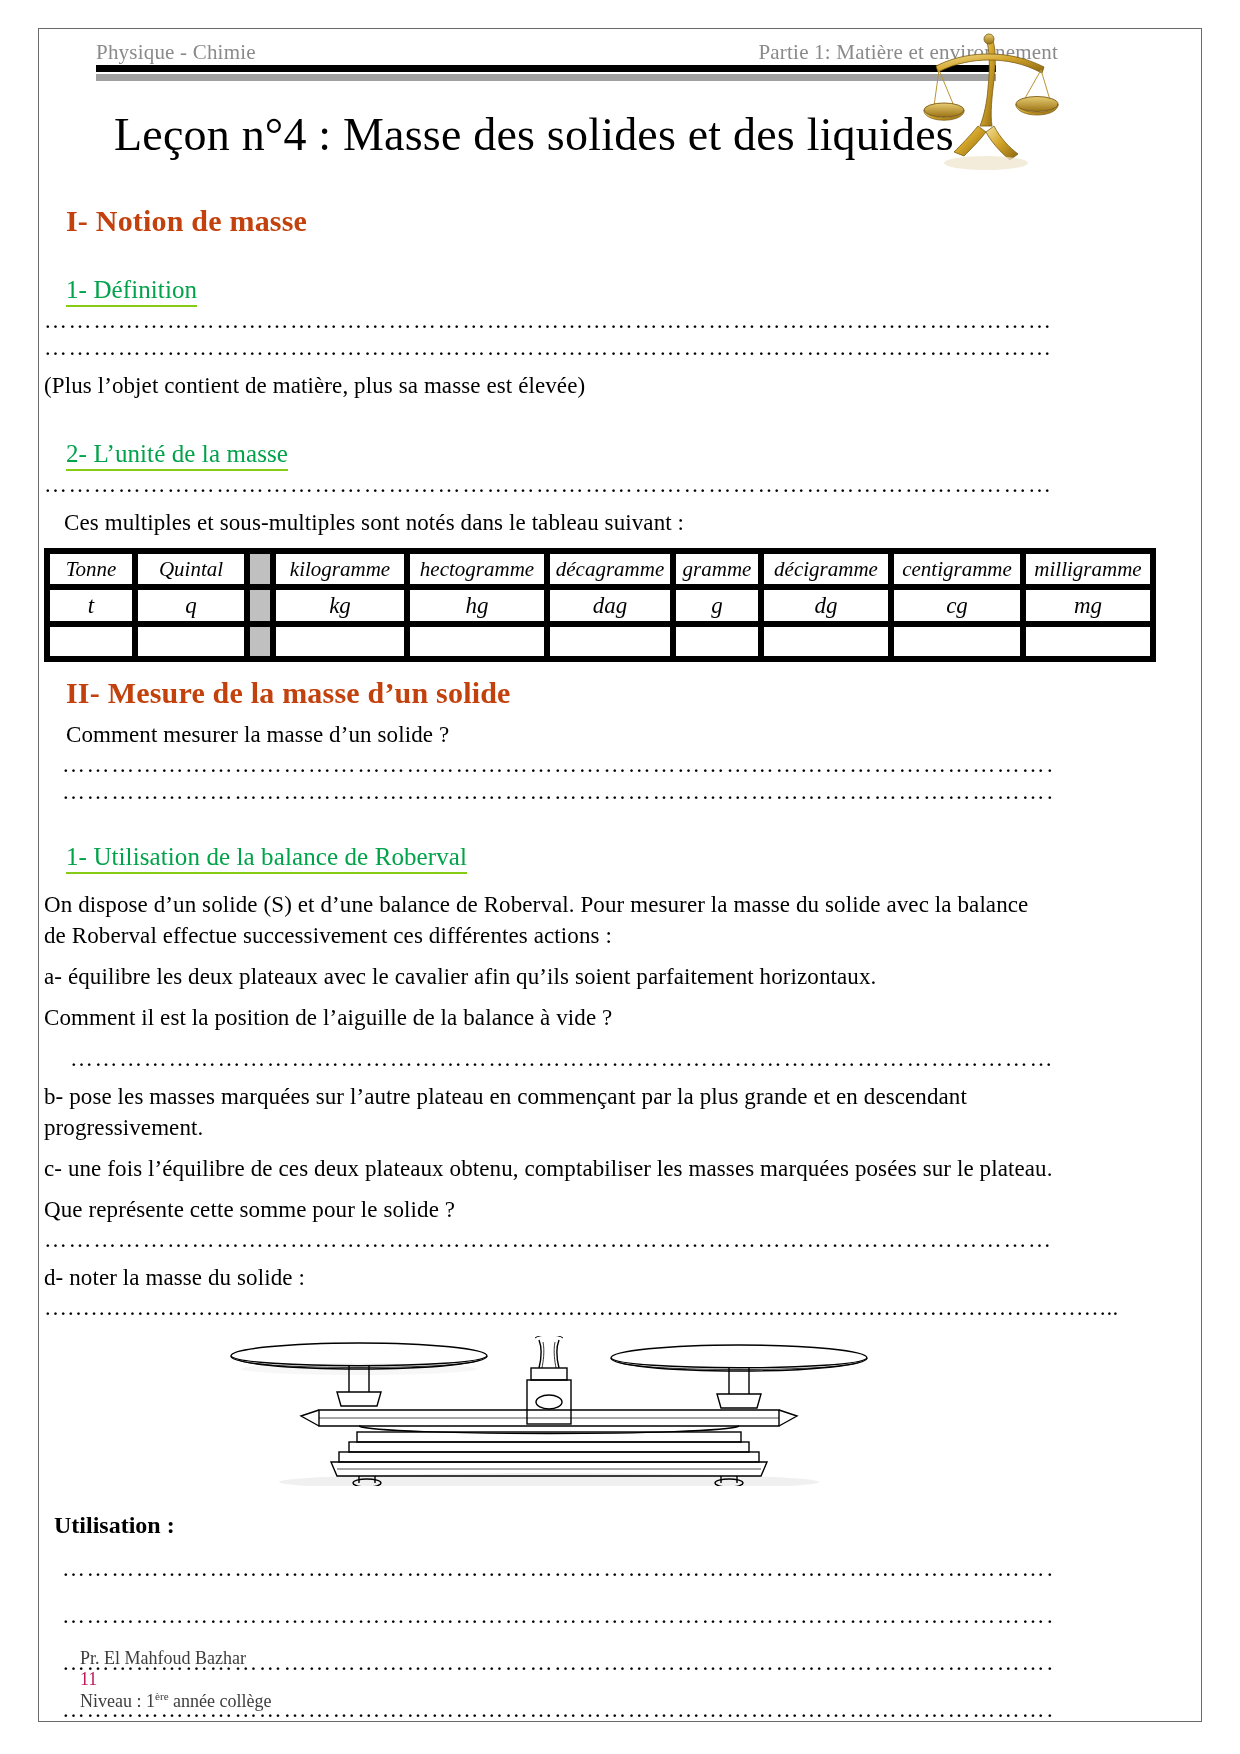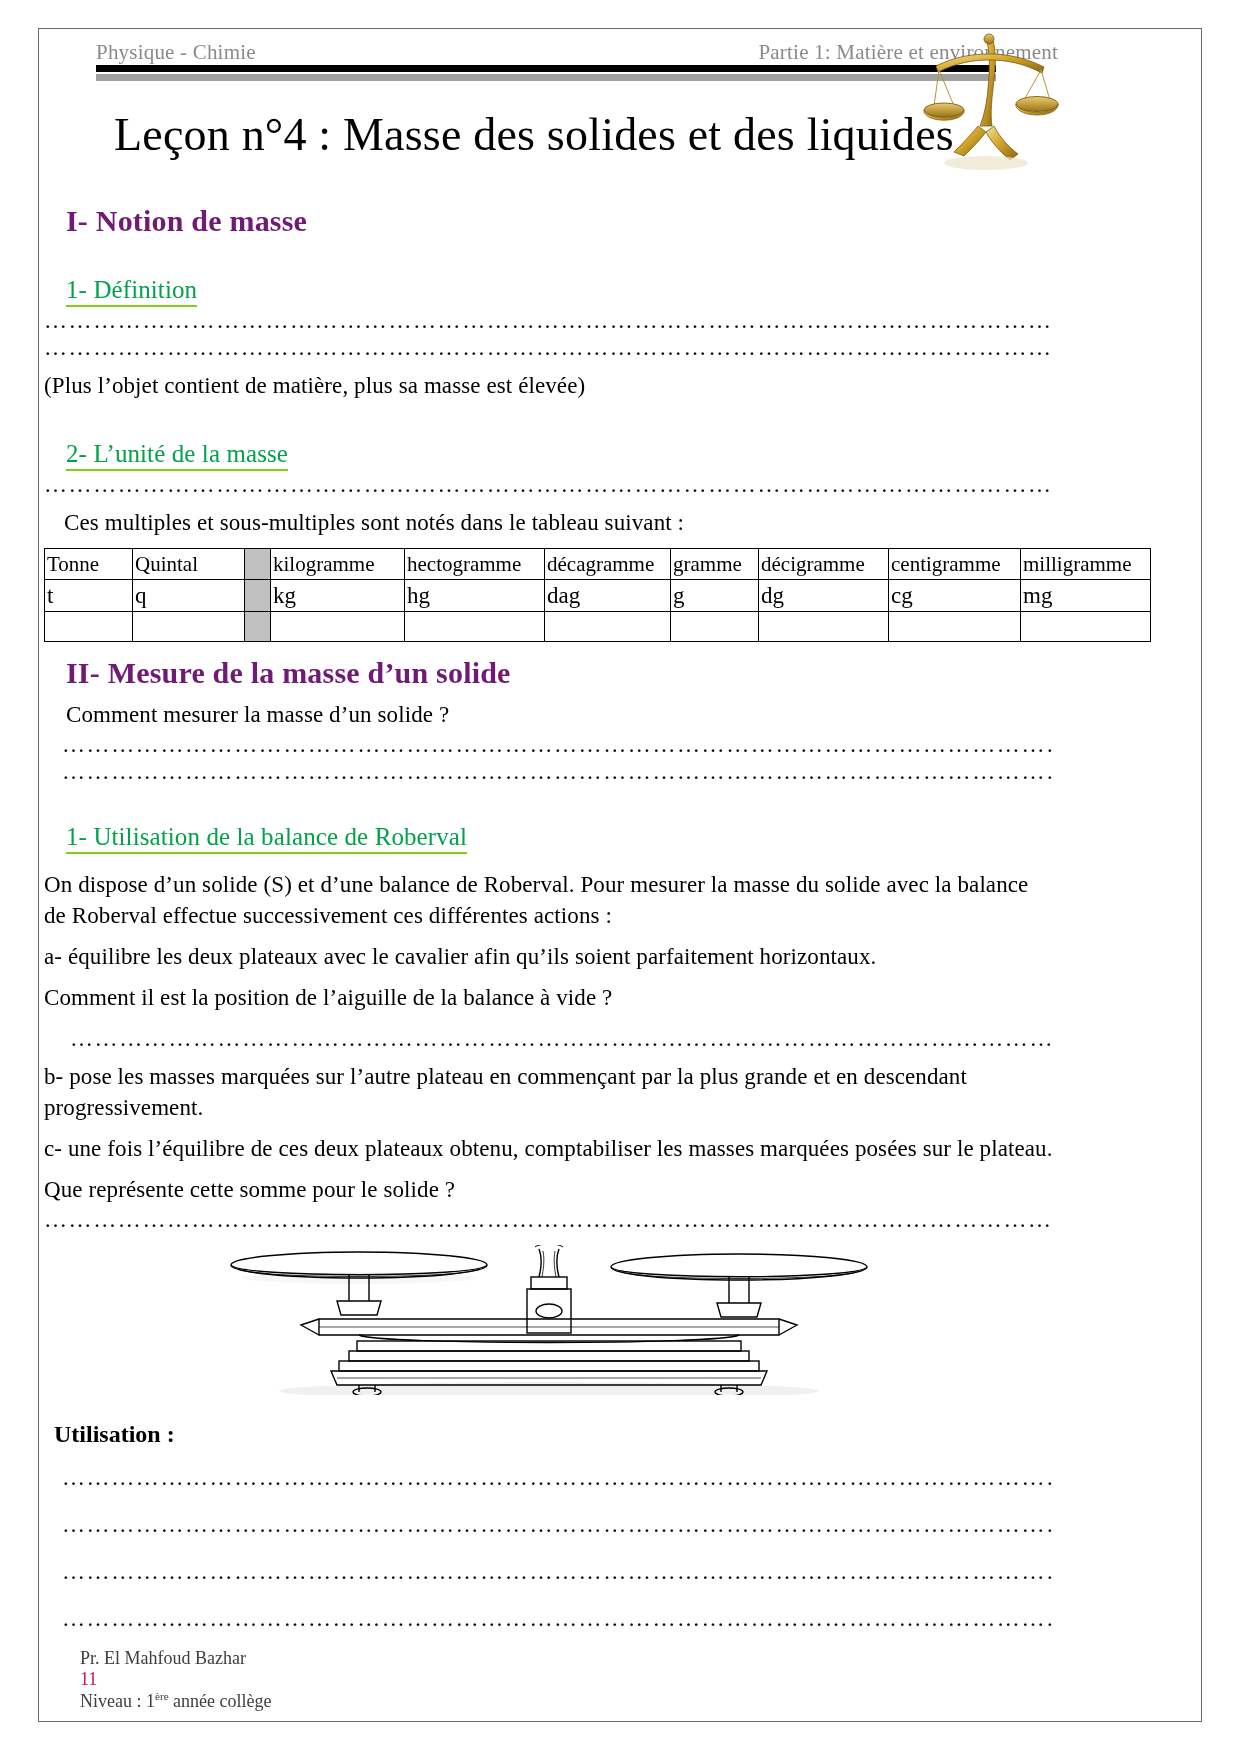--- a/index.html
+++ b/index.html
@@ -59,21 +59,21 @@
     font-weight:400;
     font-size:46px;
     line-height:1.32;
     text-align:left;
     margin:24px 88px 0 70px;
     letter-spacing:.2px;
   }
 
   
   .h-red{
-    color:#701a75;
+    color:#c2410c;
     font-weight:bold;
     font-size:30px;
     margin:38px 0 0 22px;
     letter-spacing:.2px;
   }
   .h-green{
     color:#00a24a;
     font-size:25px;
     margin:20px 0 0 22px;
     display:inline-block;
@@ -109,26 +109,27 @@
   .dots.shift2{padding-left:26px;}
 
   
   table.units{
     border-collapse:collapse;
     width:1006px;
     margin-top:10px;
     table-layout:fixed;
   }
   table.units td{
-    border:1px solid #000000;
-    text-align:left;
+    border:6px solid #000000;
+    text-align:center;
     font-size:21px;
     height:28px;
     padding:1px 2px;
     font-family:"Liberation Serif","DejaVu Serif",serif;
+    font-style:italic;
   }
   table.units tr.vals td{font-size:23px;height:29px;}
   table.units tr.empty td{height:27px;}
   td.spacer{background:#c0c0c0;border-left:1px solid #000;border-right:1px solid #000;}
 
   
   .balance-wrap{
     margin-top:12px;
     height:150px;
     display:flex;
@@ -304,20 +305,21 @@
     <p class="body tight">Comment il est la position de l’aiguille de la balance à vide ?</p>
 
     <div class="dots shift2" style="margin-top:14px">……………………………………………………………………………………………………………………………………………………………………………</div>
 
     <p class="body tight">b- pose les masses marquées sur l’autre plateau en commençant par la plus grande et en descendant progressivement.</p>
     <p class="body tight">c- une fois l’équilibre de ces deux plateaux obtenu, comptabiliser les masses marquées posées sur le plateau.</p>
     <p class="body tight">Que représente cette somme pour le solide ?</p>
 
     <div class="dots">……………………………………………………………………………………………………………………………………………………………………………</div>
 
+    <p class="body tight"><span>d- noter la masse du solide : </span><span>…………………………………………………………………………………………………………………………..</span></p>
 
     <div class="balance-wrap">
       <svg width="680" height="150" viewBox="0 0 680 150">
         <g fill="none" stroke="#000" stroke-width="1.4">
 
           <ellipse cx="150" cy="20" rx="128" ry="13"></ellipse>
           <path d="M22 20 C30 33 270 33 278 20"></path>
           <path d="M30 24 C44 34 256 34 270 24" stroke-width="0.8"></path>
 
           <path d="M140 30 L140 56 M160 30 L160 56"></path>

